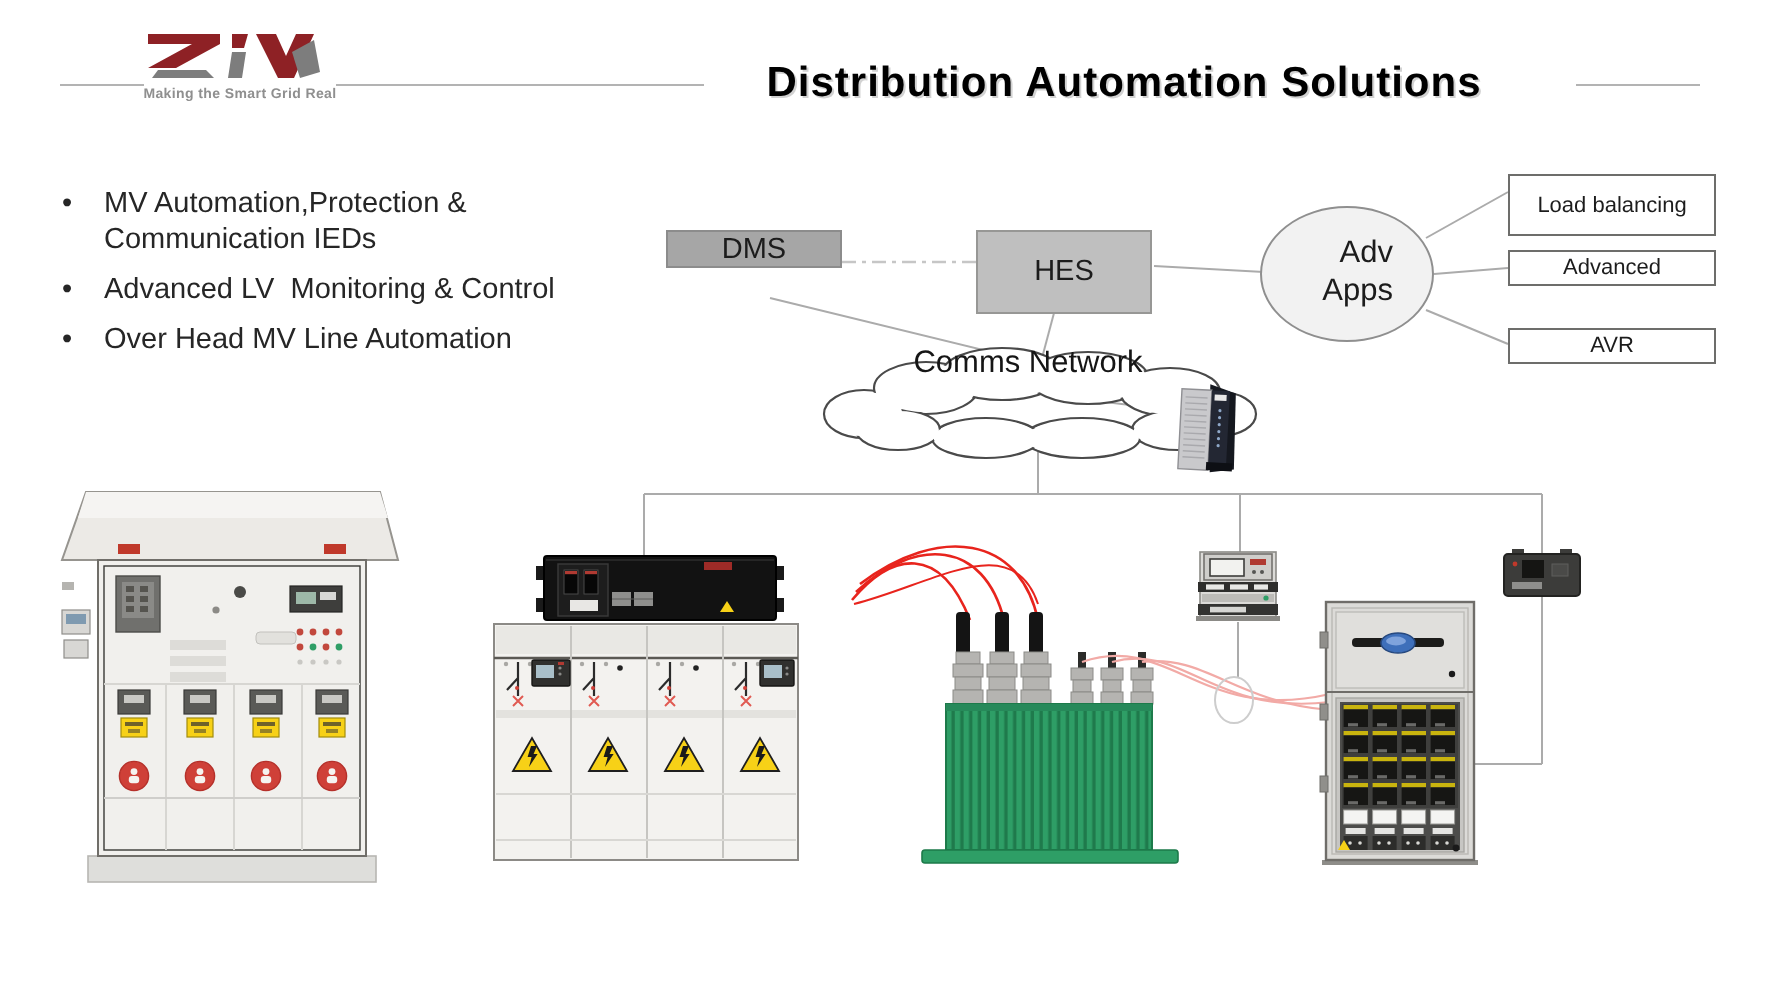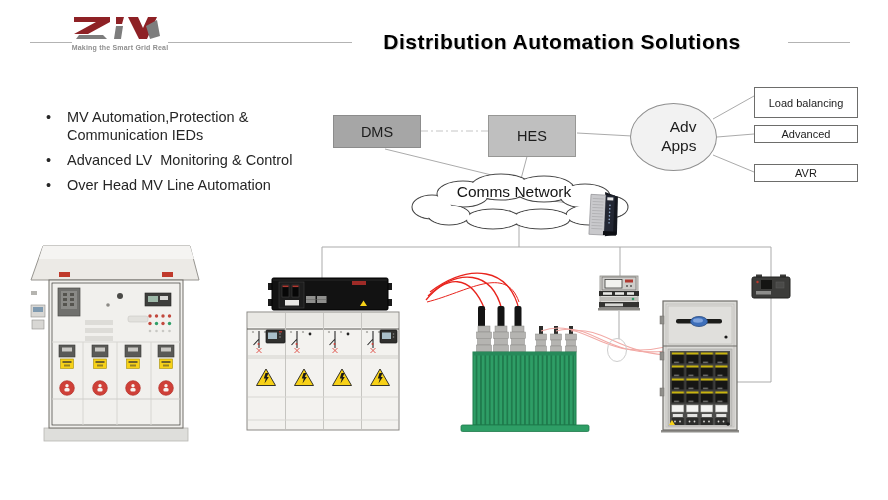--- a/index.html
+++ b/index.html
@@ -10,40 +10,40 @@
   .svg-layer{position:absolute;left:0;top:0;width:888px;height:500px;}
   .sr{position:absolute;width:1px;height:1px;overflow:hidden;clip-path:inset(50%);}
   
   .logo-wrap{left:72px;top:12px;width:96px;height:40px;background:#fff;}
   .tagline{left:66px;top:44px;width:108px;text-align:center;font-size:7px;font-weight:700;
            color:#8f8f8f;letter-spacing:.2px;background:#fff;}
   .title{left:352px;top:27px;width:420px;height:30px;background:#fff;display:flex;
          align-items:center;justify-content:center;font-size:21px;font-weight:700;color:#000;
          letter-spacing:.5px;text-shadow:1px 1px 0 #d2d2d2;white-space:nowrap;}
   
-  .bullets{left:30px;top:93px;width:250px;list-style:none;margin:15px;padding:0;font-size:14.5px;
+  .bullets{left:30px;top:93px;width:250px;list-style:none;margin:0;padding:0;font-size:14.5px;
            line-height:18px;color:#262626;}
   .bullets li{position:relative;padding-left:22px;margin-bottom:7px;white-space:pre-wrap;}
   .bullets li::before{content:"\2022";position:absolute;left:1px;top:0;color:#262626;}
   
   .node{display:flex;align-items:center;justify-content:center;box-sizing:border-box;
         font-size:14.5px;color:#1c1c1c;}
-  .dms{left:333px;top:115px;width:88px;height:33px;background:var(--dms_fill,#a6a6a6);
+  .dms{left:333px;top:115px;width:88px;height:19px;background:var(--dms_fill,#a6a6a6);
        border:1.5px solid #8c8c8c;}
   .hes{left:488px;top:115px;width:88px;height:42px;background:var(--hes_fill,#bfbfbf);
        border:1.5px solid #979795;}
   .adv{left:630px;top:103px;width:87px;height:68px;border-radius:50%;background:#f2f2f2;
        border:1.3px solid #8f8f8f;font-size:15.5px;line-height:1.2;text-align:right;}
   .adv span{display:block;width:46px;margin:0 auto;}
   .appbox{left:754px;width:104px;background:#fff;border:1.2px solid #6d6d6b;box-sizing:border-box;
           display:flex;align-items:center;justify-content:center;font-size:11px;color:#1c1c1c;}
   .app0{top:87px;height:31px;}
   .app1{top:125px;height:18px;}
   .app2{top:164px;height:18px;}
-  .cloud-label{left:434px;top:183px;width:160px;text-align:center;font-size:15.5px;color:#151515;}
+  .cloud-label{left:434px;top:173px;width:160px;text-align:center;font-size:15.5px;color:#151515;}
   
   .cn{stroke:var(--connector,#ababab);stroke-width:1;fill:none;}
   .cable{stroke:var(--cable_red,#e8241d);fill:none;}
   .lvcable{stroke:var(--lv_cable_pink,#f2aaa6);fill:none;}
   .warn{fill:var(--warning_yellow,#f7d117);}
 </style>
 </head>
 <body>
 
 <div class="slide">

